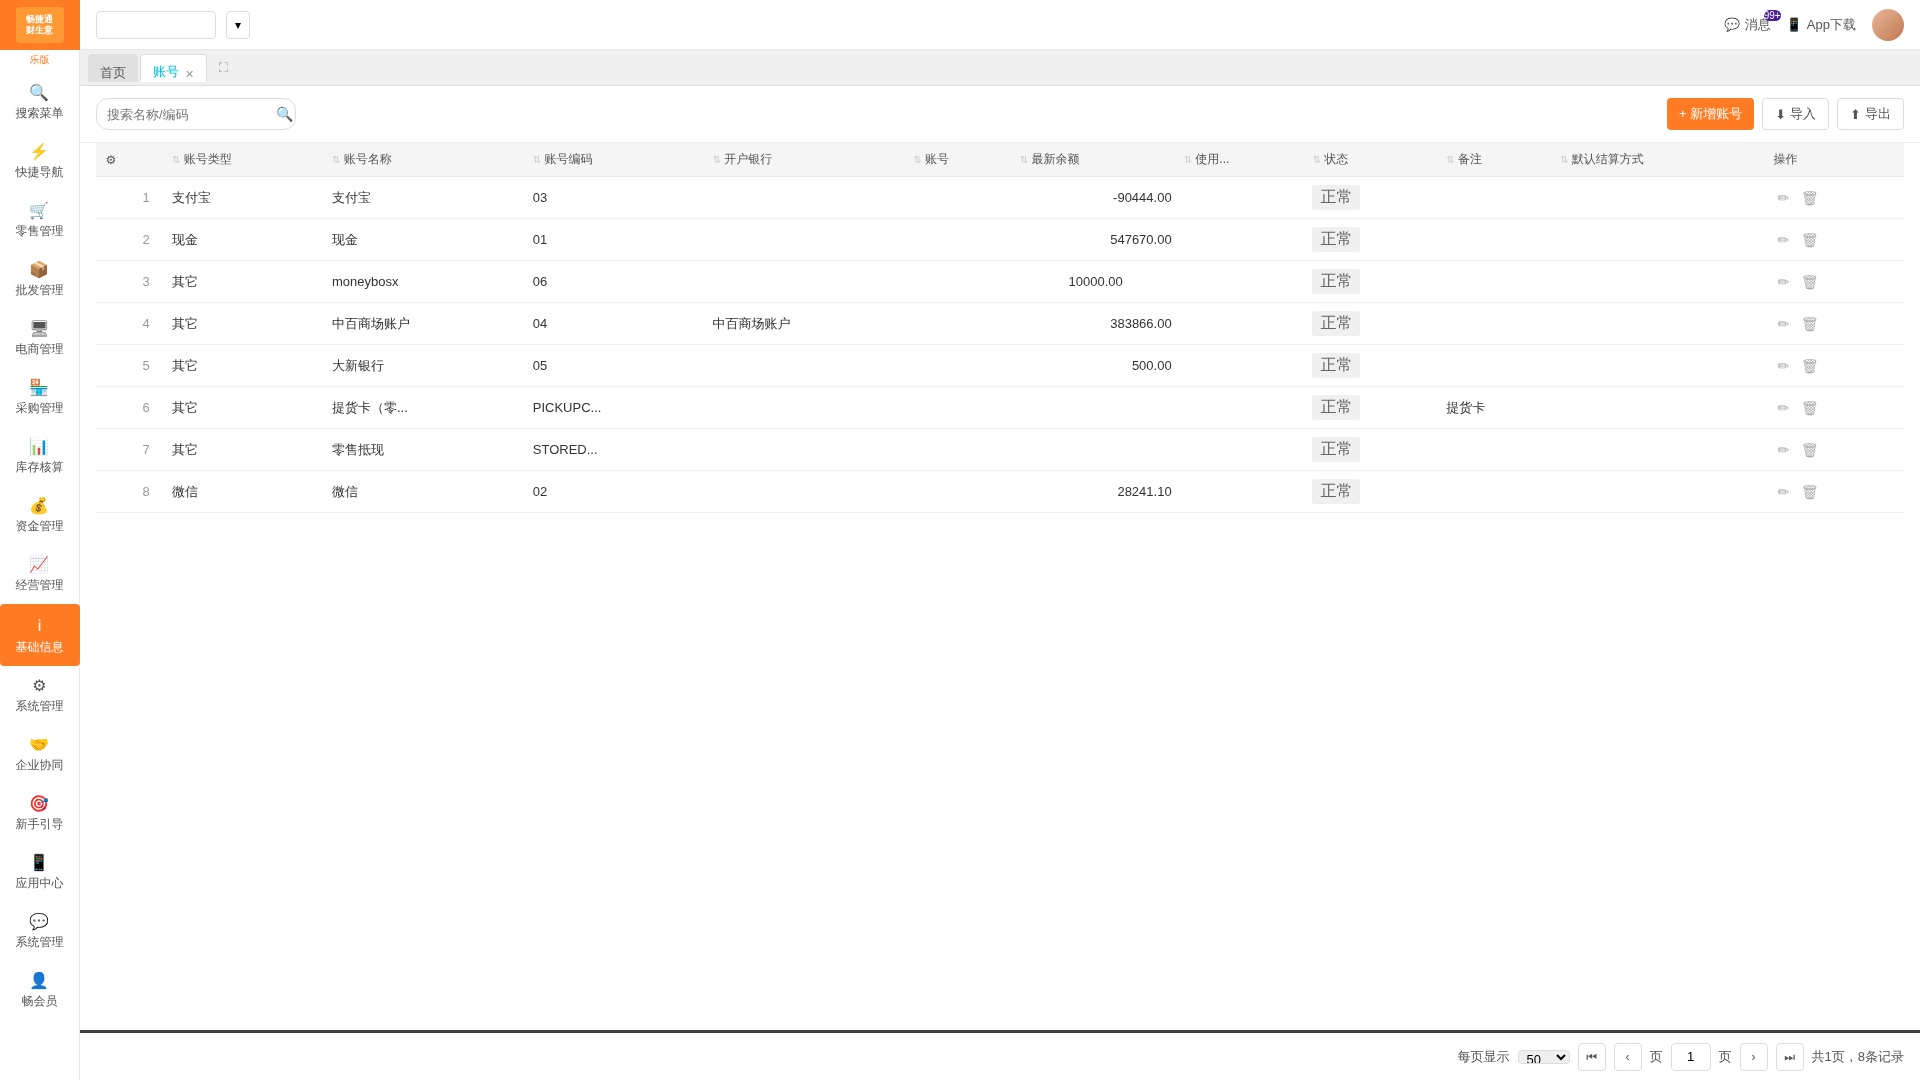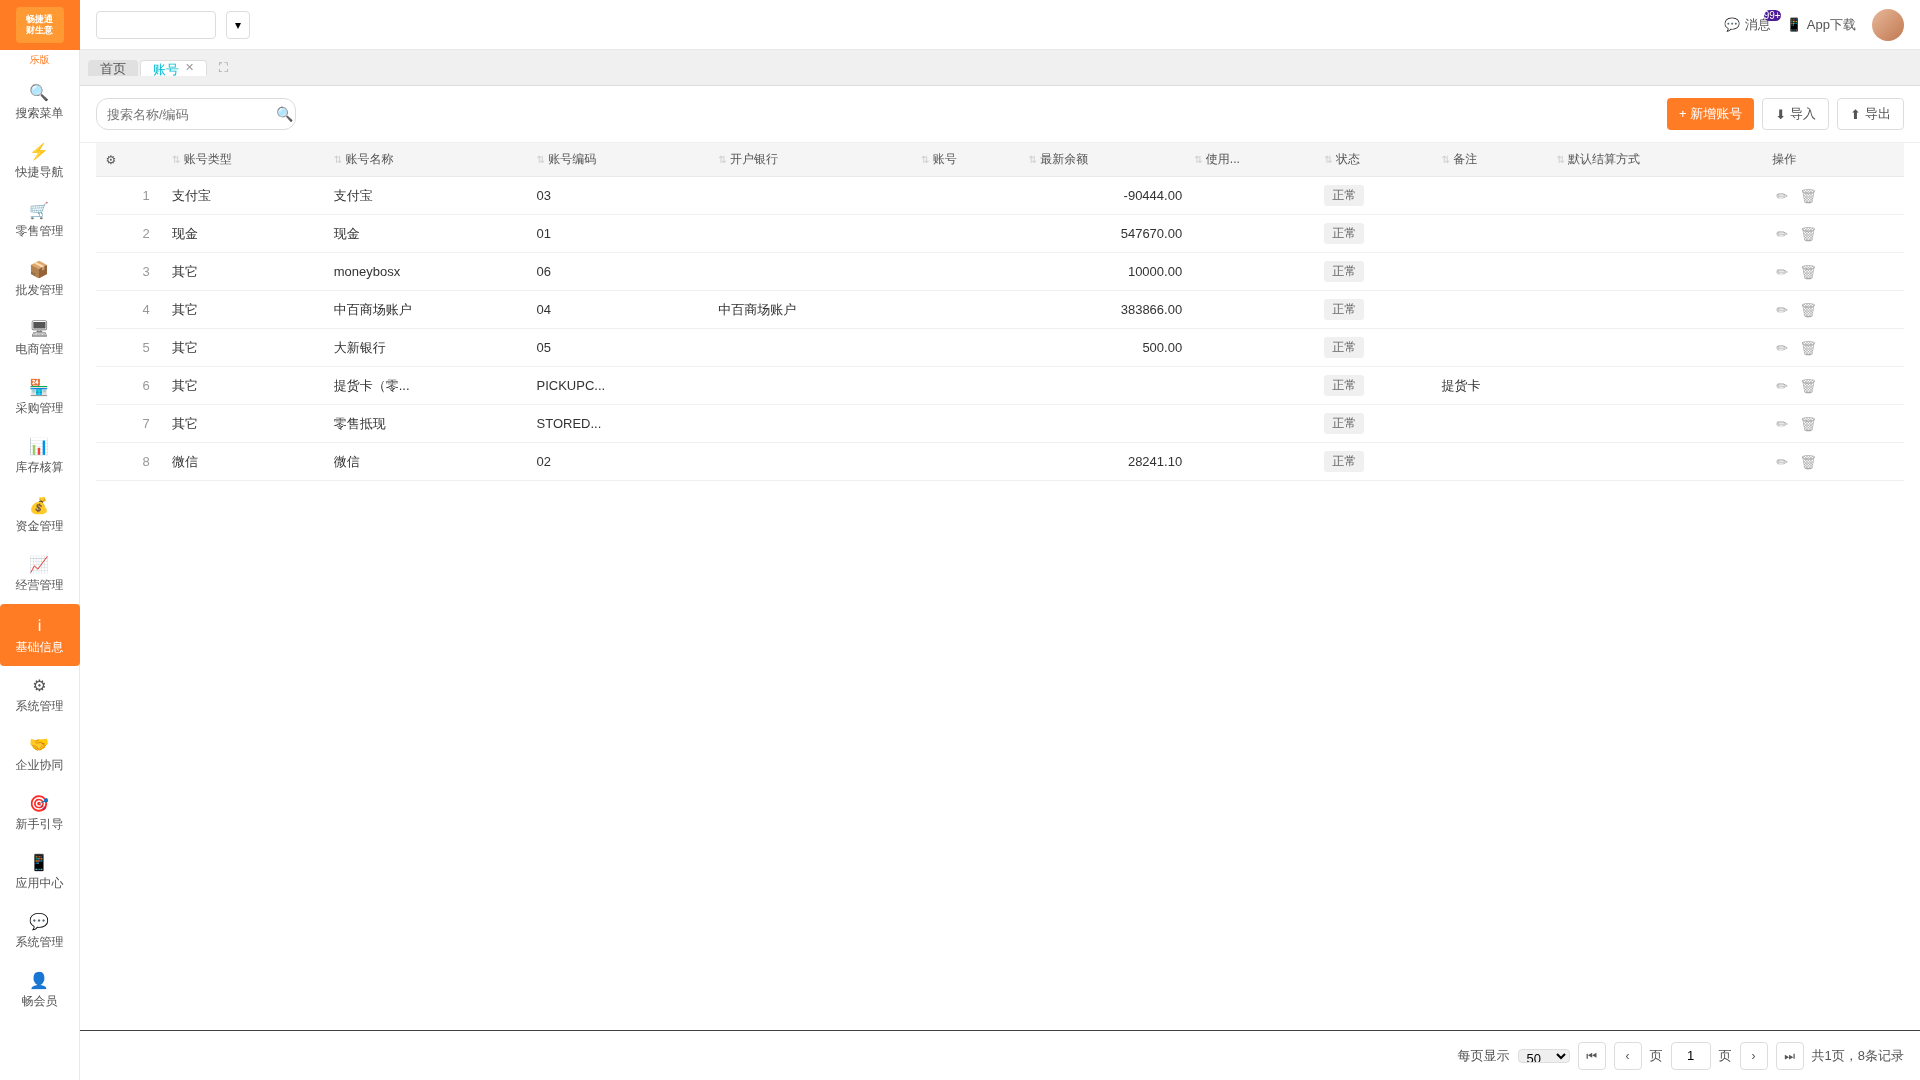--- a/index.html
+++ b/index.html
@@ -22,21 +22,21 @@
     .search-box { width: 120px; height: 28px; border: 1px solid #ddd; border-radius: 4px; padding: 0 8px; font-size: 12px; }
     .dropdown-btn { height: 28px; border: 1px solid #ddd; border-radius: 4px; padding: 0 8px; background: #fff; cursor: pointer; font-size: 12px; }
     .topbar-right { display: flex; align-items: center; gap: 16px; }
     .msg-btn { position: relative; cursor: pointer; display: flex; align-items: center; gap: 4px; color: #555; font-size: 13px; }
     .badge { position: absolute; top: -6px; right: -10px; background: #4c1d95; color: #fff; font-size: 10px; border-radius: 8px; padding: 0 0; min-width: 16px; text-align: center; }
     .app-btn { cursor: pointer; display: flex; align-items: center; gap: 4px; color: #555; font-size: 13px; }
     .avatar { width: 32px; height: 32px; border-radius: 50%; background: #ccc; overflow: hidden; }
 
     
     .tabbar { height: 36px; background: #f0f0f0; display: flex; align-items: center; padding: 0 8px; border-bottom: 1px solid #ddd; }
-    .tab { height: 16px; padding: 0 12px; display: flex; align-items: flex-start; gap: 6px; cursor: pointer; border-radius: 4px 4px 0 0; font-size: 13px; color: #555; background: #e0e0e0; margin-right: 2px; }
+    .tab { height: 28px; padding: 0 12px; display: flex; align-items: flex-end; gap: 6px; cursor: pointer; border-radius: 4px 4px 0 0; font-size: 13px; color: #555; background: #e0e0e0; margin-right: 2px; }
     .tab.active { background: #fff; color: #00bcd4; border: 1px solid #ddd; border-bottom: 1px solid #fff; }
     .tab-close { color: #999; font-size: 11px; cursor: pointer; }
     .tab-expand { width: 28px; height: 28px; display: flex; align-items: center; justify-content: center; cursor: pointer; color: #999; }
 
     
     .content { flex: 1; background: #fff; overflow: hidden; display: flex; flex-direction: column; }
 
     
     .toolbar { padding: 12px 16px; display: flex; align-items: center; justify-content: space-between; border-bottom: 1px solid #eee; }
     .toolbar-left { display: flex; align-items: center; gap: 8px; }
@@ -47,25 +47,25 @@
     .btn-outline { height: 32px; background: #fff; color: #555; border: 1px solid #ddd; border-radius: 4px; padding: 0 12px; cursor: pointer; font-size: 13px; display: flex; align-items: center; gap: 4px; }
 
     
     .table-container { flex: 1; overflow: auto; padding: 0 16px; }
     table { width: 100%; border-collapse: collapse; }
     th { background: #f5f5f5; padding: 8px 6px; text-align: left; font-size: 12px; color: #555; font-weight: normal; border-bottom: 1px solid #e8e8e8; white-space: nowrap; }
     th .sort-icon { color: #ccc; font-size: 10px; }
     td { padding: 8px 6px; border-bottom: 1px solid #f0f0f0; font-size: 13px; color: #333; white-space: nowrap; }
     .row-num { color: #999; text-align: center; width: 40px; }
     .settings-col { width: 30px; text-align: center; }
-    .status-badge { display: inline-block; padding: 2px 8px; border-radius: 3px; font-size: 12px; background: #f0f0f0; color: #666; }
+    .status-badge { display: inline-block; padding: 2px 8px; border-radius: 3px; font-size: 16px; background: #f0f0f0; color: #666; }
     .action-btn { background: none; border: none; cursor: pointer; color: #aaa; font-size: 14px; padding: 2px 4px; }
 
     
-    .pagination { height: 50px; display: flex; align-items: center; justify-content: flex-end; padding: 8px 16px; gap: 8px; border-top: 1px solid #404040; font-size: 13px; color: #555; }
+    .pagination { height: 50px; display: flex; align-items: center; justify-content: flex-end; padding: 8px 16px; gap: 8px; border-top: 3px solid #404040; font-size: 13px; color: #555; }
     .page-size-select { height: 14px; border: 1px solid #ddd; border-radius: 4px; padding: 0 4px; font-size: 13px; }
     .page-btn { width: 28px; height: 28px; border: 1px solid #ddd; border-radius: 4px; background: #fff; cursor: pointer; display: flex; align-items: center; justify-content: center; font-size: 12px; color: #555; }
     .page-btn:disabled { color: #ccc; cursor: default; }
     .page-input { width: 40px; height: 28px; border: 1px solid #ddd; border-radius: 4px; text-align: center; font-size: 13px; }
   </style>
 </head>
 <body>
 
 <div class="sidebar">
   <div class="sidebar-logo">
@@ -252,21 +252,21 @@
     </td>
   </tr>
             <tr>
     <td class="row-num settings-col"></td>
     <td class="row-num">3</td>
     <td>其它</td>
     <td>moneybosx</td>
     <td>06</td>
     <td></td>
     <td></td>
-    <td style="text-align:right;">10000.00</td>
+    <td style="text-align:center;">10000.00</td>
     <td></td>
     <td><span class="status-badge">正常</span></td>
     <td></td>
     <td></td>
     <td>
       <button class="action-btn">✏</button>
       <button class="action-btn">🗑</button>
     </td>
   </tr>
             <tr>

